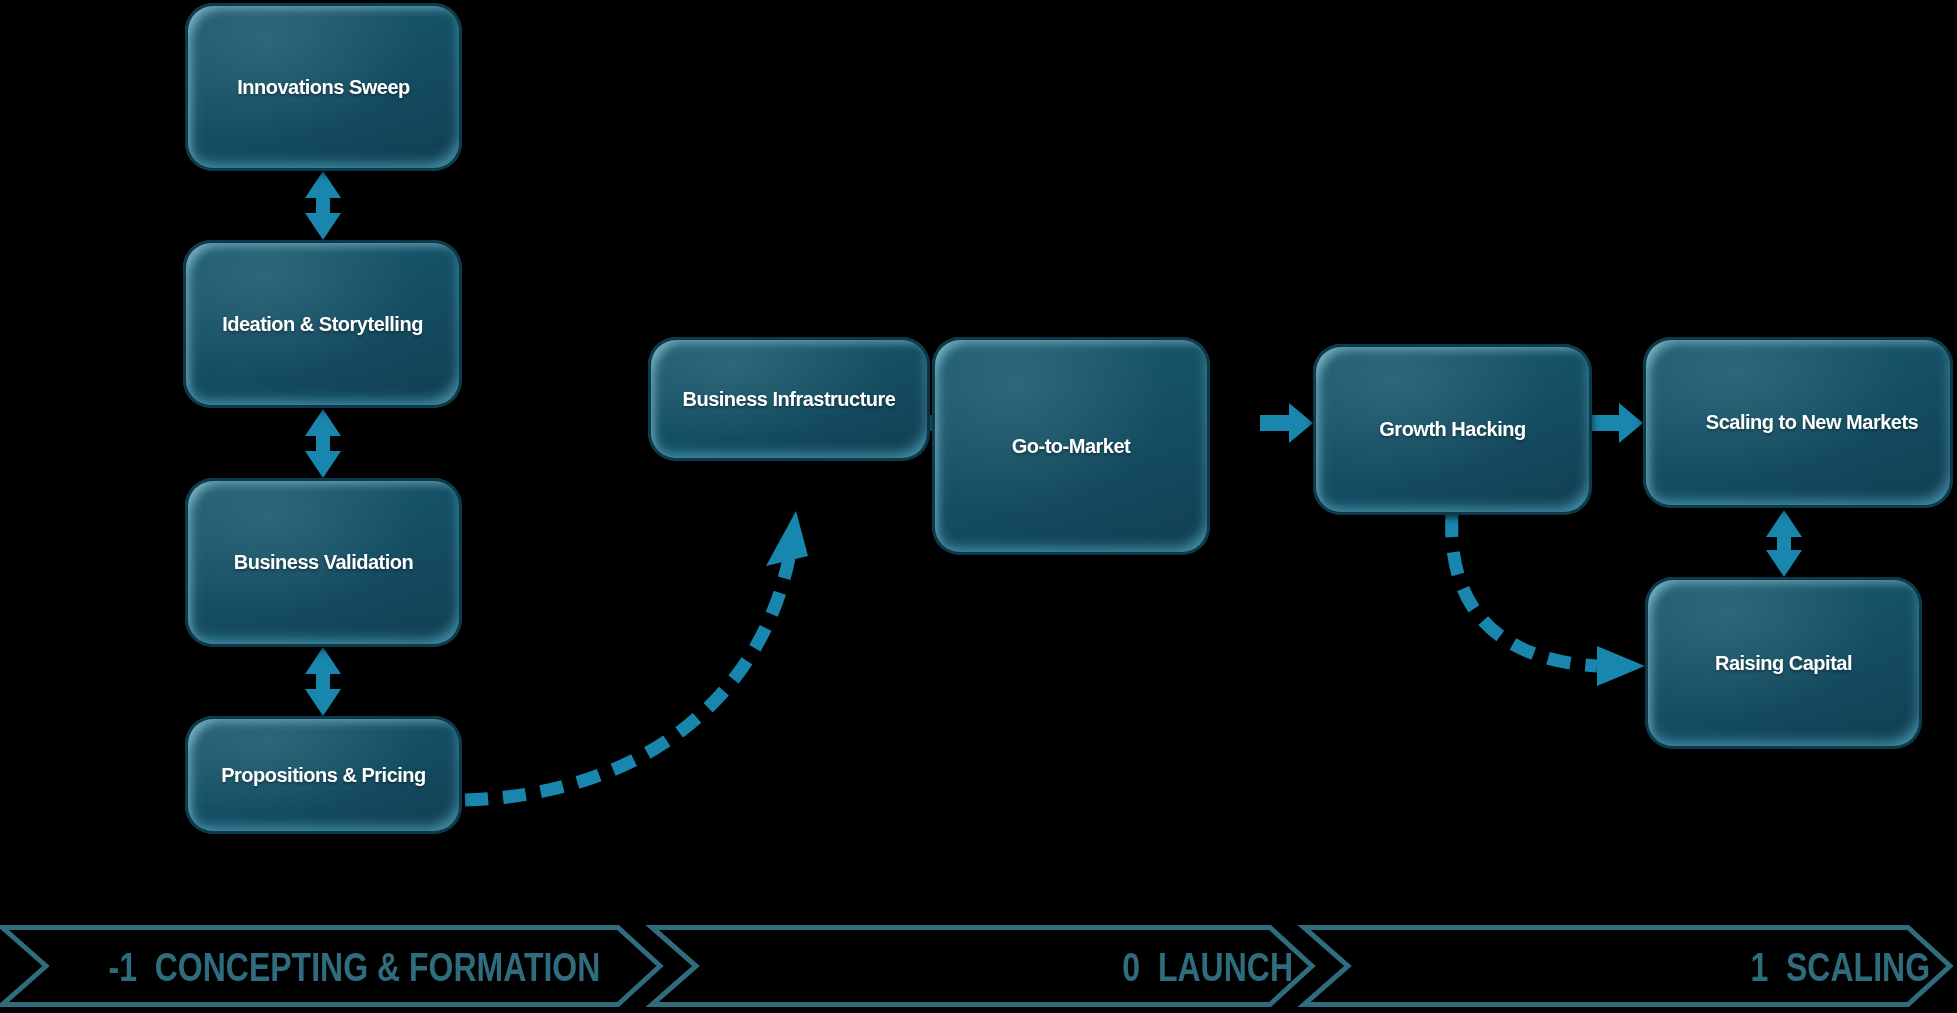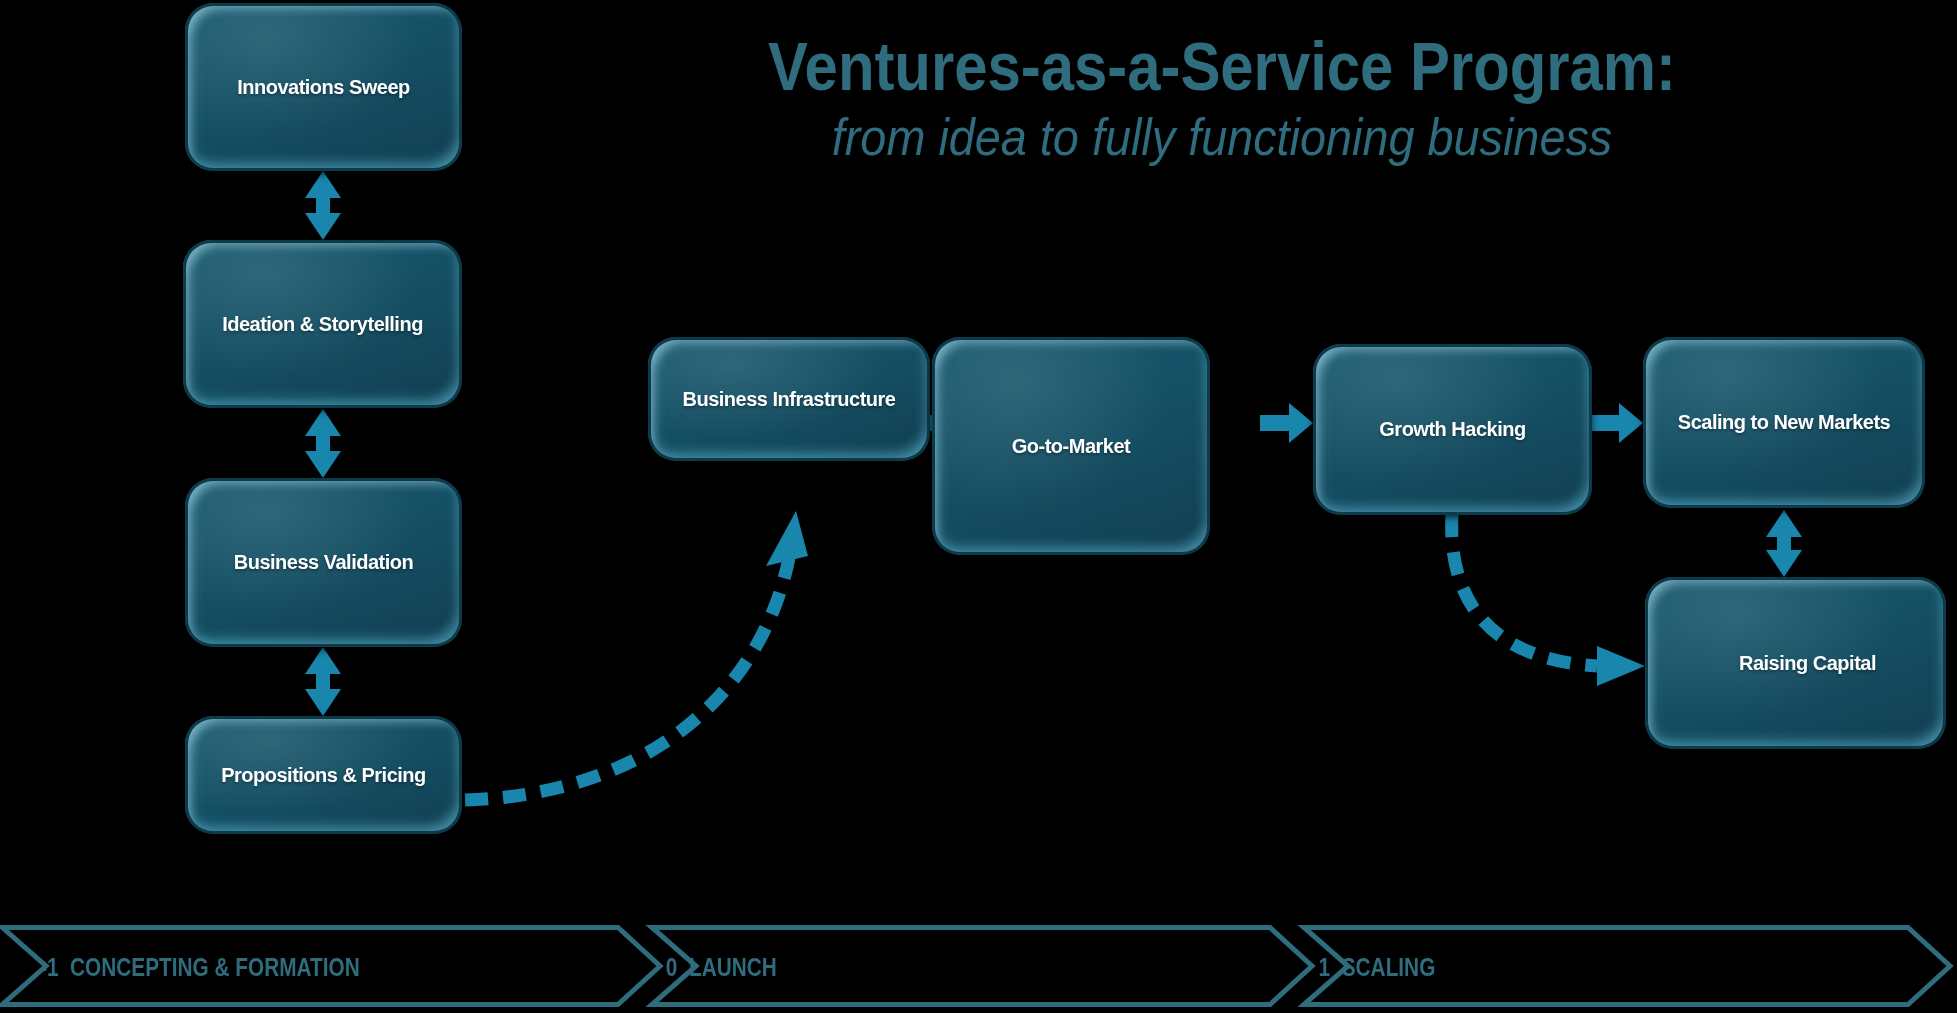--- a/index.html
+++ b/index.html
@@ -53,23 +53,23 @@
 
   
   #node-innovations-sweep     { left: 185px; top:   3px; width: 277px; height: 168px; }
   #node-ideation-storytelling { left: 183px; top: 240px; width: 279px; height: 168px; }
   #node-business-validation   { left: 185px; top: 478px; width: 277px; height: 169px; }
   #node-propositions-pricing  { left: 185px; top: 716px; width: 277px; height: 118px; }
   
   #node-business-infrastructure { left:  648px; top: 337px; width: 282px; height: 124px; }
   #node-go-to-market            { left:  932px; top: 337px; width: 278px; height: 218px; }
   #node-growth-hacking          { left: 1313px; top: 337px; width: 279px; height: 171px; margin-top: 7px; }
-  #node-scaling-new-markets     { left: 1643px; top: 337px; width: 282px; height: 171px; }
+  #node-scaling-new-markets     { left: 1643px; top: 337px; width: 282px; height: 171px; padding-left: 28px; }
   
-  #node-raising-capital         { left: 1645px; top: 577px; width: 277px; height: 172px; padding-left: 24px; }
+  #node-raising-capital         { left: 1645px; top: 577px; width: 277px; height: 172px; }
 
   
   #heading {
     position: absolute;
     left: 490px;
     top: 28px;
     width: 1464px;
     text-align: center;
     color: #2e6c7e;
   }
@@ -91,24 +91,24 @@
     white-space: nowrap;
   }
 
   
   .phase-label {
     position: absolute;
     top: 925px;
     height: 84px;
     display: flex;
     align-items: center;
-    justify-content: flex-start;
+    justify-content: flex-end;
     color: #2e6c7e;
     font-weight: bold;
-    font-size: 26px;
+    font-size: 40px;
     white-space: pre;
     transform-origin: 50% 50%;
   }
   .phase-label span {
     transform: scaleX(0.8);
     white-space: pre;
     display: inline-block;
   }
   #phase-label-0 { left:    0px; width: 662px; }
   #phase-label-1 { left:  652px; width: 662px; }
@@ -135,24 +135,20 @@
     <polygon fill="#1886ad" points="766,566 808,556 796,511"></polygon>
 
     <path fill="none" stroke="#1886ad" stroke-width="13" stroke-dasharray="23 15" d="M1452,514 C1447,610 1500,660 1597,666"></path>
     <polygon fill="#1886ad" points="1597,646 1597,686 1645,666"></polygon>
 
     <polygon fill="none" stroke="#2e6c7e" stroke-width="5" points="2.5,927.5 618,927.5 660,966 618,1004.5 2.5,1004.5 46,966"></polygon>
     <polygon fill="none" stroke="#2e6c7e" stroke-width="5" points="652,927.5 1270,927.5 1312,966 1270,1004.5 652,1004.5 696,966"></polygon>
     <polygon fill="none" stroke="#2e6c7e" stroke-width="5" points="1304,927.5 1908,927.5 1950,966 1908,1004.5 1304,1004.5 1348,966"></polygon>
   </svg>
 
-  <div id="heading">
-    <div id="heading-line1">Ventures-as-a-Service Program:</div>
-    <div id="heading-line2">from idea to fully functioning business</div>
-  </div>
 
   <div class="node" id="node-innovations-sweep">
     <div class="node-label">Innovations Sweep</div>
   </div>
   <div class="node" id="node-business-validation">
     <div class="node-label">Business Validation</div>
   </div>
   <div class="node" id="node-ideation-storytelling">
     <div class="node-label">Ideation &amp; Storytelling</div>
   </div>

